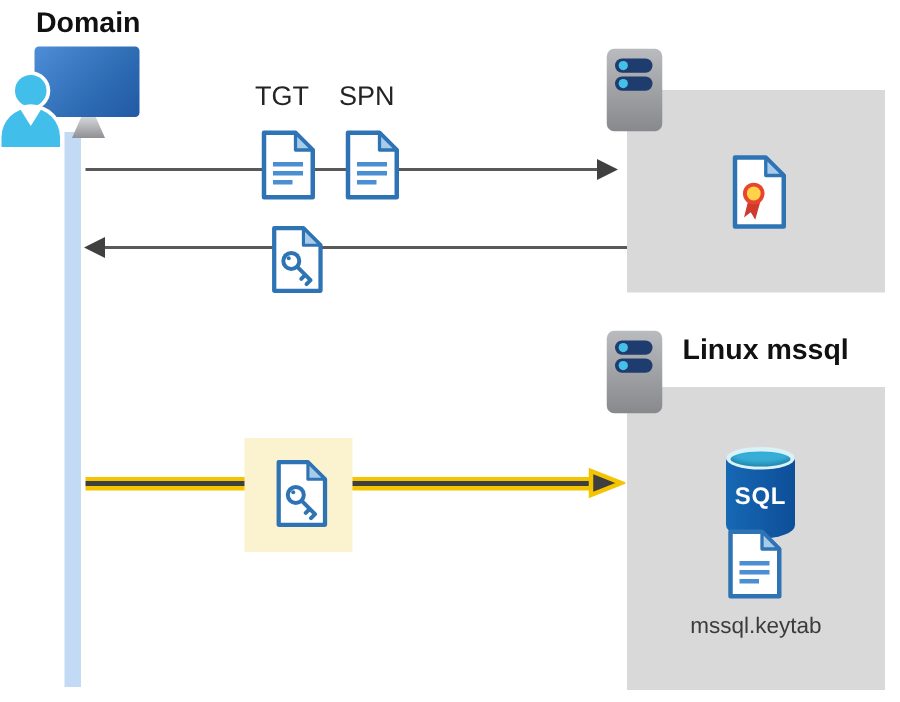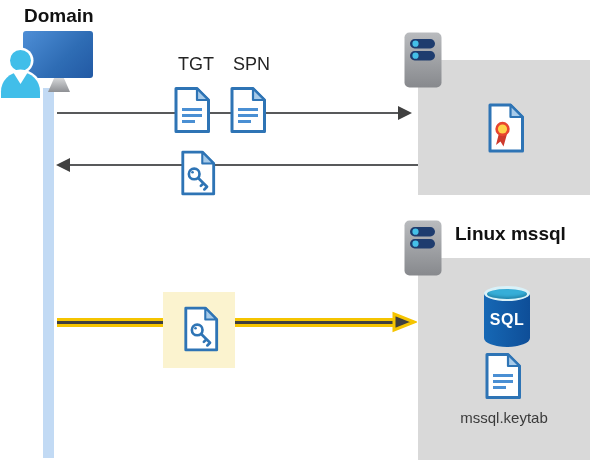--- a/index.html
+++ b/index.html
@@ -3,21 +3,21 @@
 <meta charset="utf-8">
 <style>
   html,body{margin:0;padding:0;background:#ffffff;font-family:"Liberation Sans",sans-serif;}
   .diagram{position:relative;width:600px;height:468px;background:#ffffff;overflow:hidden;}
 
   
   .title{position:absolute;font-weight:bold;font-size:19px;color:#111111;line-height:24px;}
   .client-title{left:24px;top:4px;}
   .dc-title{left:455px;top:5px;width:135px;}
   .linux-title{left:455px;top:222px;white-space:nowrap;}
-  .ticket-label{position:absolute;top:54px;width:44px;text-align:right;font-size:18px;color:#242424;}
+  .ticket-label{position:absolute;top:54px;width:44px;text-align:left;font-size:18px;color:#242424;}
   .tgt-label{left:170px;}
   .spn-label{left:226px;}
   .keytab-label{position:absolute;left:418px;top:409px;width:172px;text-align:center;font-size:15px;color:#3b3b3b;}
 
   
   .panel{position:absolute;left:418px;width:172px;background:#D9D9D9;z-index:0;}
   .dc-panel{top:60px;height:135px;}
   .linux-panel{top:258px;height:202px;}
 
   
@@ -55,21 +55,21 @@
   .tgt-doc{left:172px;top:85px;}
   .spn-doc{left:228px;top:85px;}
   .key-doc-response{left:179px;top:148px;}
   .key-doc-auth{left:182px;top:304px;}
   .dc-server{left:403px;top:31px;}
   .linux-server{left:403px;top:219px;}
   .cert-doc{left:486px;top:101px;}
   .keytab-doc{left:483px;top:351px;}
 
   
-  .sql-icon{position:absolute;left:484px;top:286px;width:46px;height:61px;z-index:3;}
+  .sql-icon{position:absolute;left:484px;top:298px;width:46px;height:61px;z-index:3;}
   .sql-body{position:absolute;left:0;top:7px;width:46px;height:54px;
             background:linear-gradient(90deg,#1668B5,#0E4E98);
             border-radius:0 0 23px 23px / 0 0 9px 9px;}
   .sql-top{position:absolute;left:0;top:0;width:46px;height:15px;border-radius:50%;background:#D9F1F8;}
   .sql-top-inner{position:absolute;left:3px;top:2.5px;right:3px;bottom:2.5px;border-radius:50%;
                  background:#36AED8;box-shadow:inset 0 -2px 3px rgba(0,60,90,.35);}
   .sql-text{position:absolute;left:0;top:25px;width:100%;text-align:center;color:#ffffff;
             font-weight:bold;font-size:16px;letter-spacing:.5px;}
 </style>
 </head>

